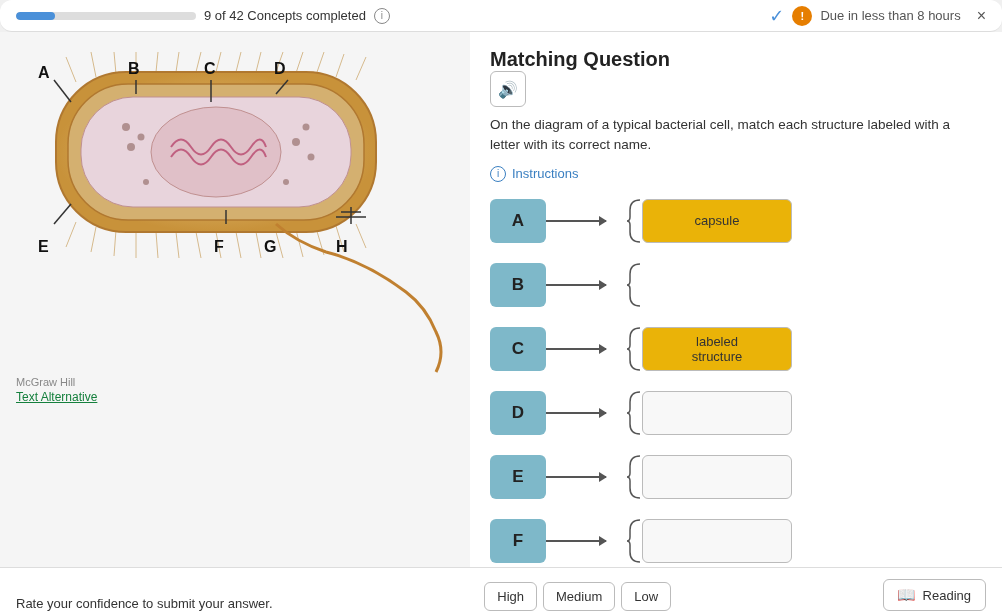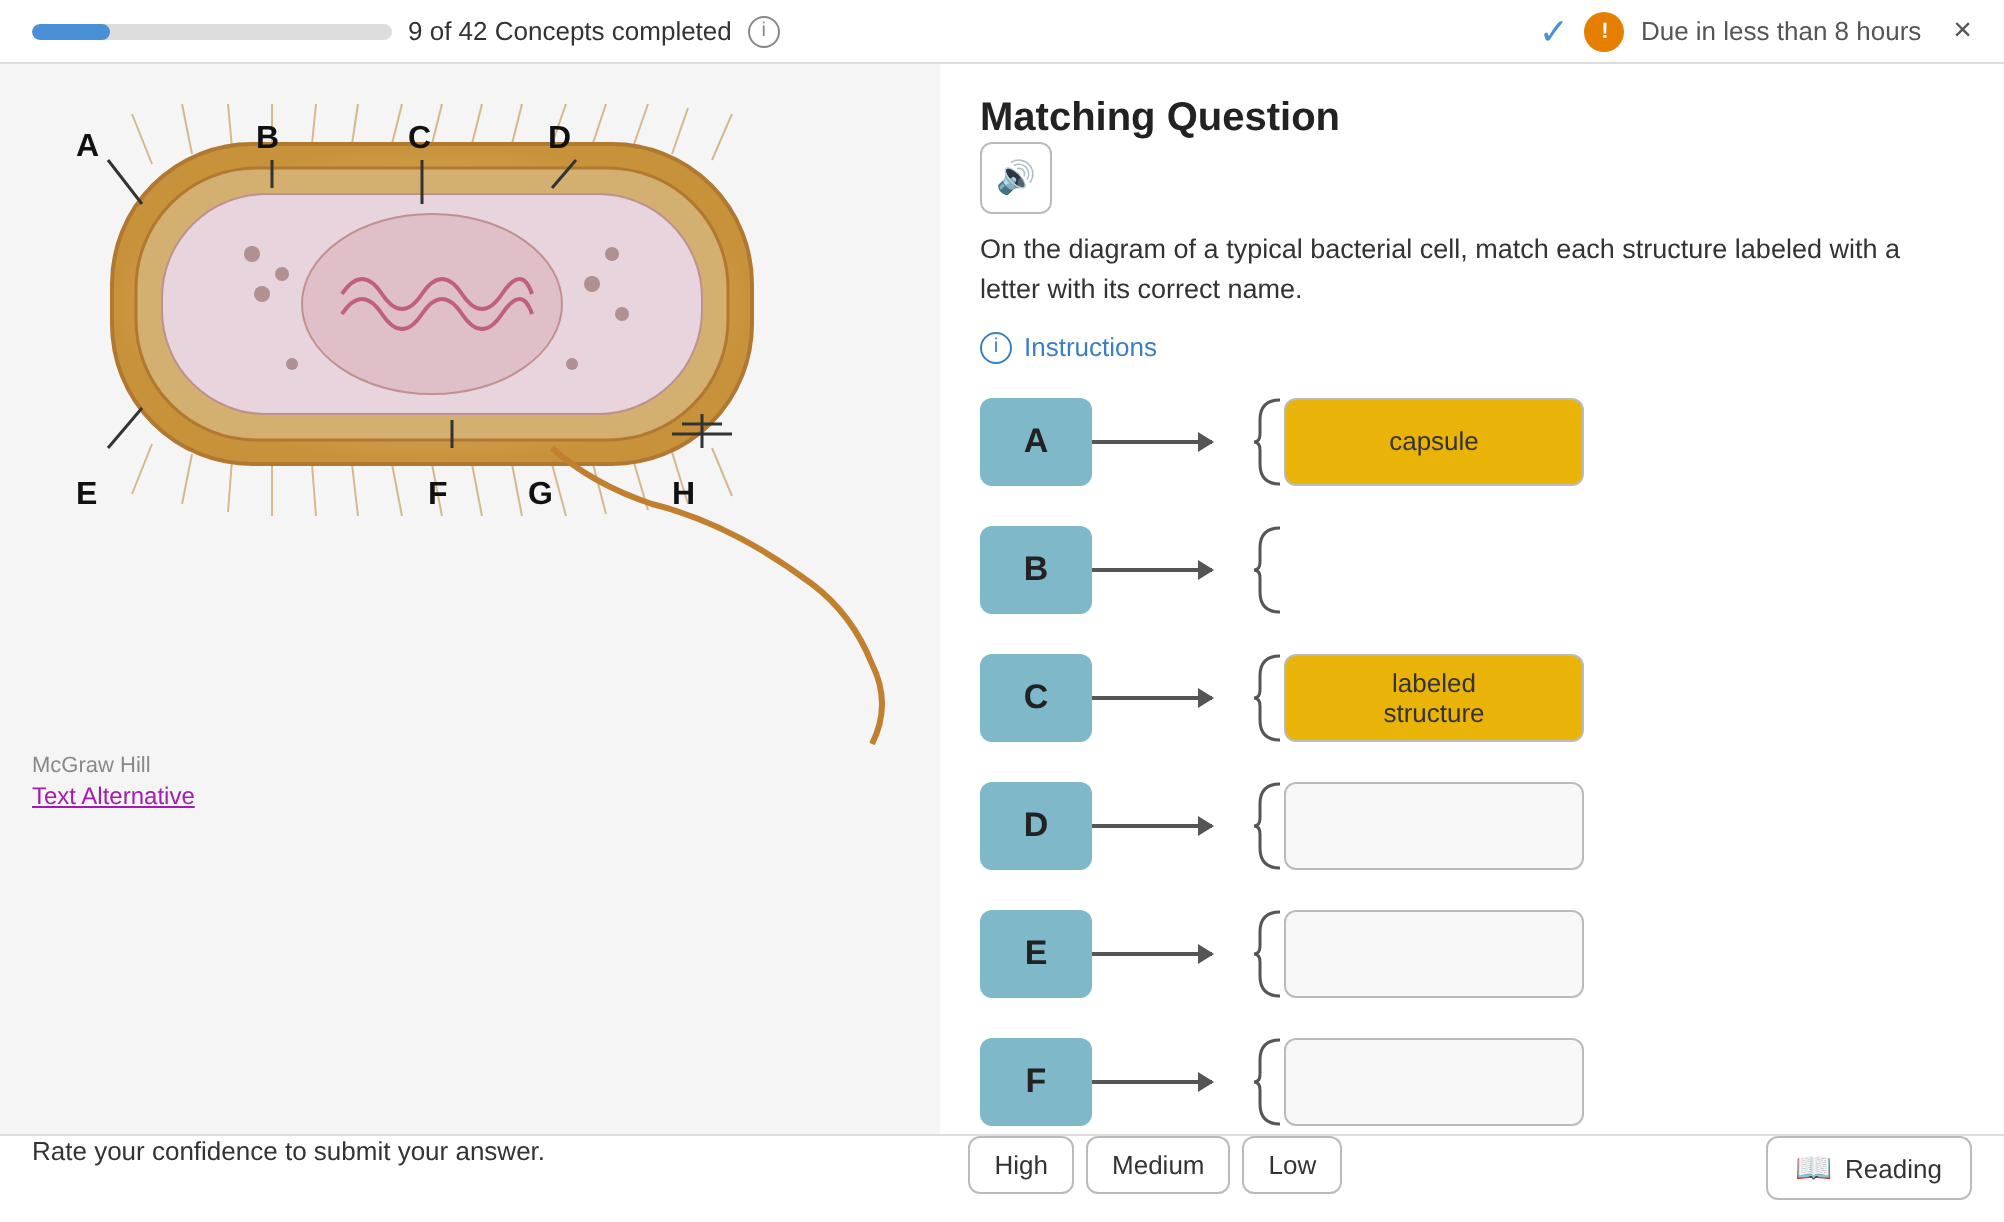--- a/index.html
+++ b/index.html
@@ -14,20 +14,21 @@
 
     
     #top-bar {
       display: flex;
       align-items: center;
       justify-content: space-between;
       background: #fff;
       padding: 4px 16px;
       height: 32px;
       border-bottom: 1px solid #ddd;
+      border-radius: 12px;
     }
     #progress-area {
       display: flex;
       align-items: center;
       gap: 8px;
     }
     #progress-bar-container {
       width: 180px;
       height: 8px;
       background: #ddd;
@@ -259,21 +260,21 @@
     
     #bottom-bar {
       position: absolute;
       bottom: 0;
       left: 0;
       width: 100%;
       height: 44px;
       background: #fff;
       border-top: 1px solid #ddd;
       display: flex;
-      align-items: flex-start;
+      align-items: flex-end;
       justify-content: space-between;
       padding: 0 16px;
     }
     #confidence-label {
       font-size: 13px;
       color: #333;
     }
     #confidence-buttons {
       display: flex;
       gap: 6px;
@@ -417,21 +418,21 @@
         <text x="112" y="22" font-size="16" font-weight="bold" fill="#111">B</text>
         <text x="188" y="22" font-size="16" font-weight="bold" fill="#111">C</text>
         <text x="258" y="22" font-size="16" font-weight="bold" fill="#111">D</text>
         <text x="22" y="200" font-size="16" font-weight="bold" fill="#111">E</text>
         <text x="198" y="200" font-size="16" font-weight="bold" fill="#111">F</text>
         <text x="248" y="200" font-size="16" font-weight="bold" fill="#111">G</text>
         <text x="320" y="200" font-size="16" font-weight="bold" fill="#111">H</text>
       </svg>
 
       <div id="mcgraw-label" style="font-size:11px;color:#888;margin-top:-30px;">McGraw Hill</div>
-      <div id="text-alt-link" style="font-size:12px;color:#a21caf;cursor:pointer;">Text Alternative</div>
+      <div id="text-alt-link" style="font-size:12px;color:#15803d;cursor:pointer;">Text Alternative</div>
     </div>
   </div>
 
   <div id="right-panel">
     <div id="question-header">
       <span id="question-title">Matching Question</span>
       <button id="audio-btn">
         <span style="font-size:16px;">🔊</span>
       </button>
     </div>

